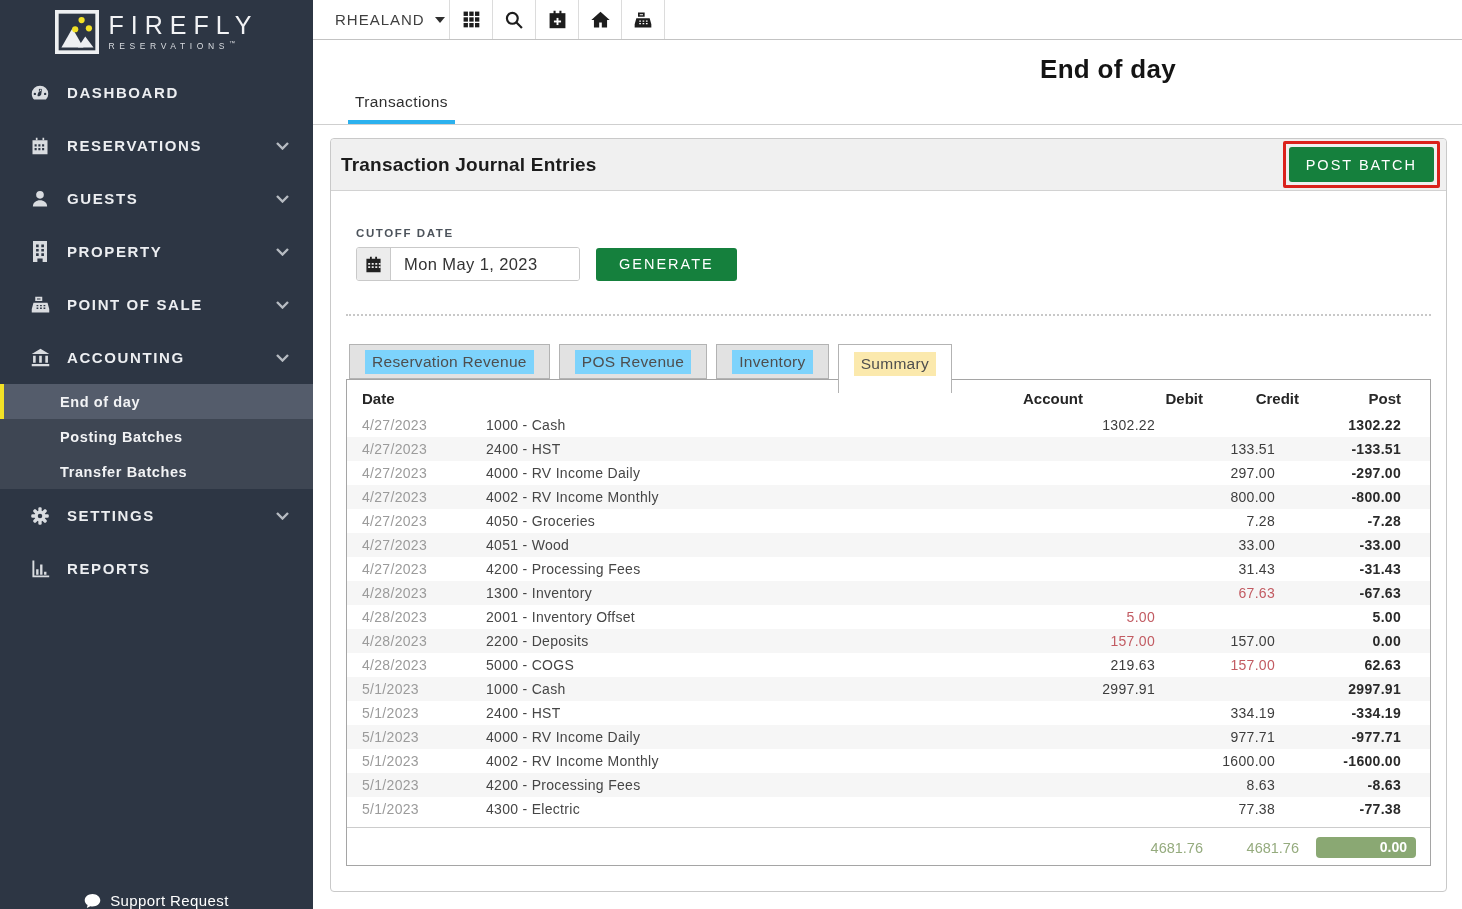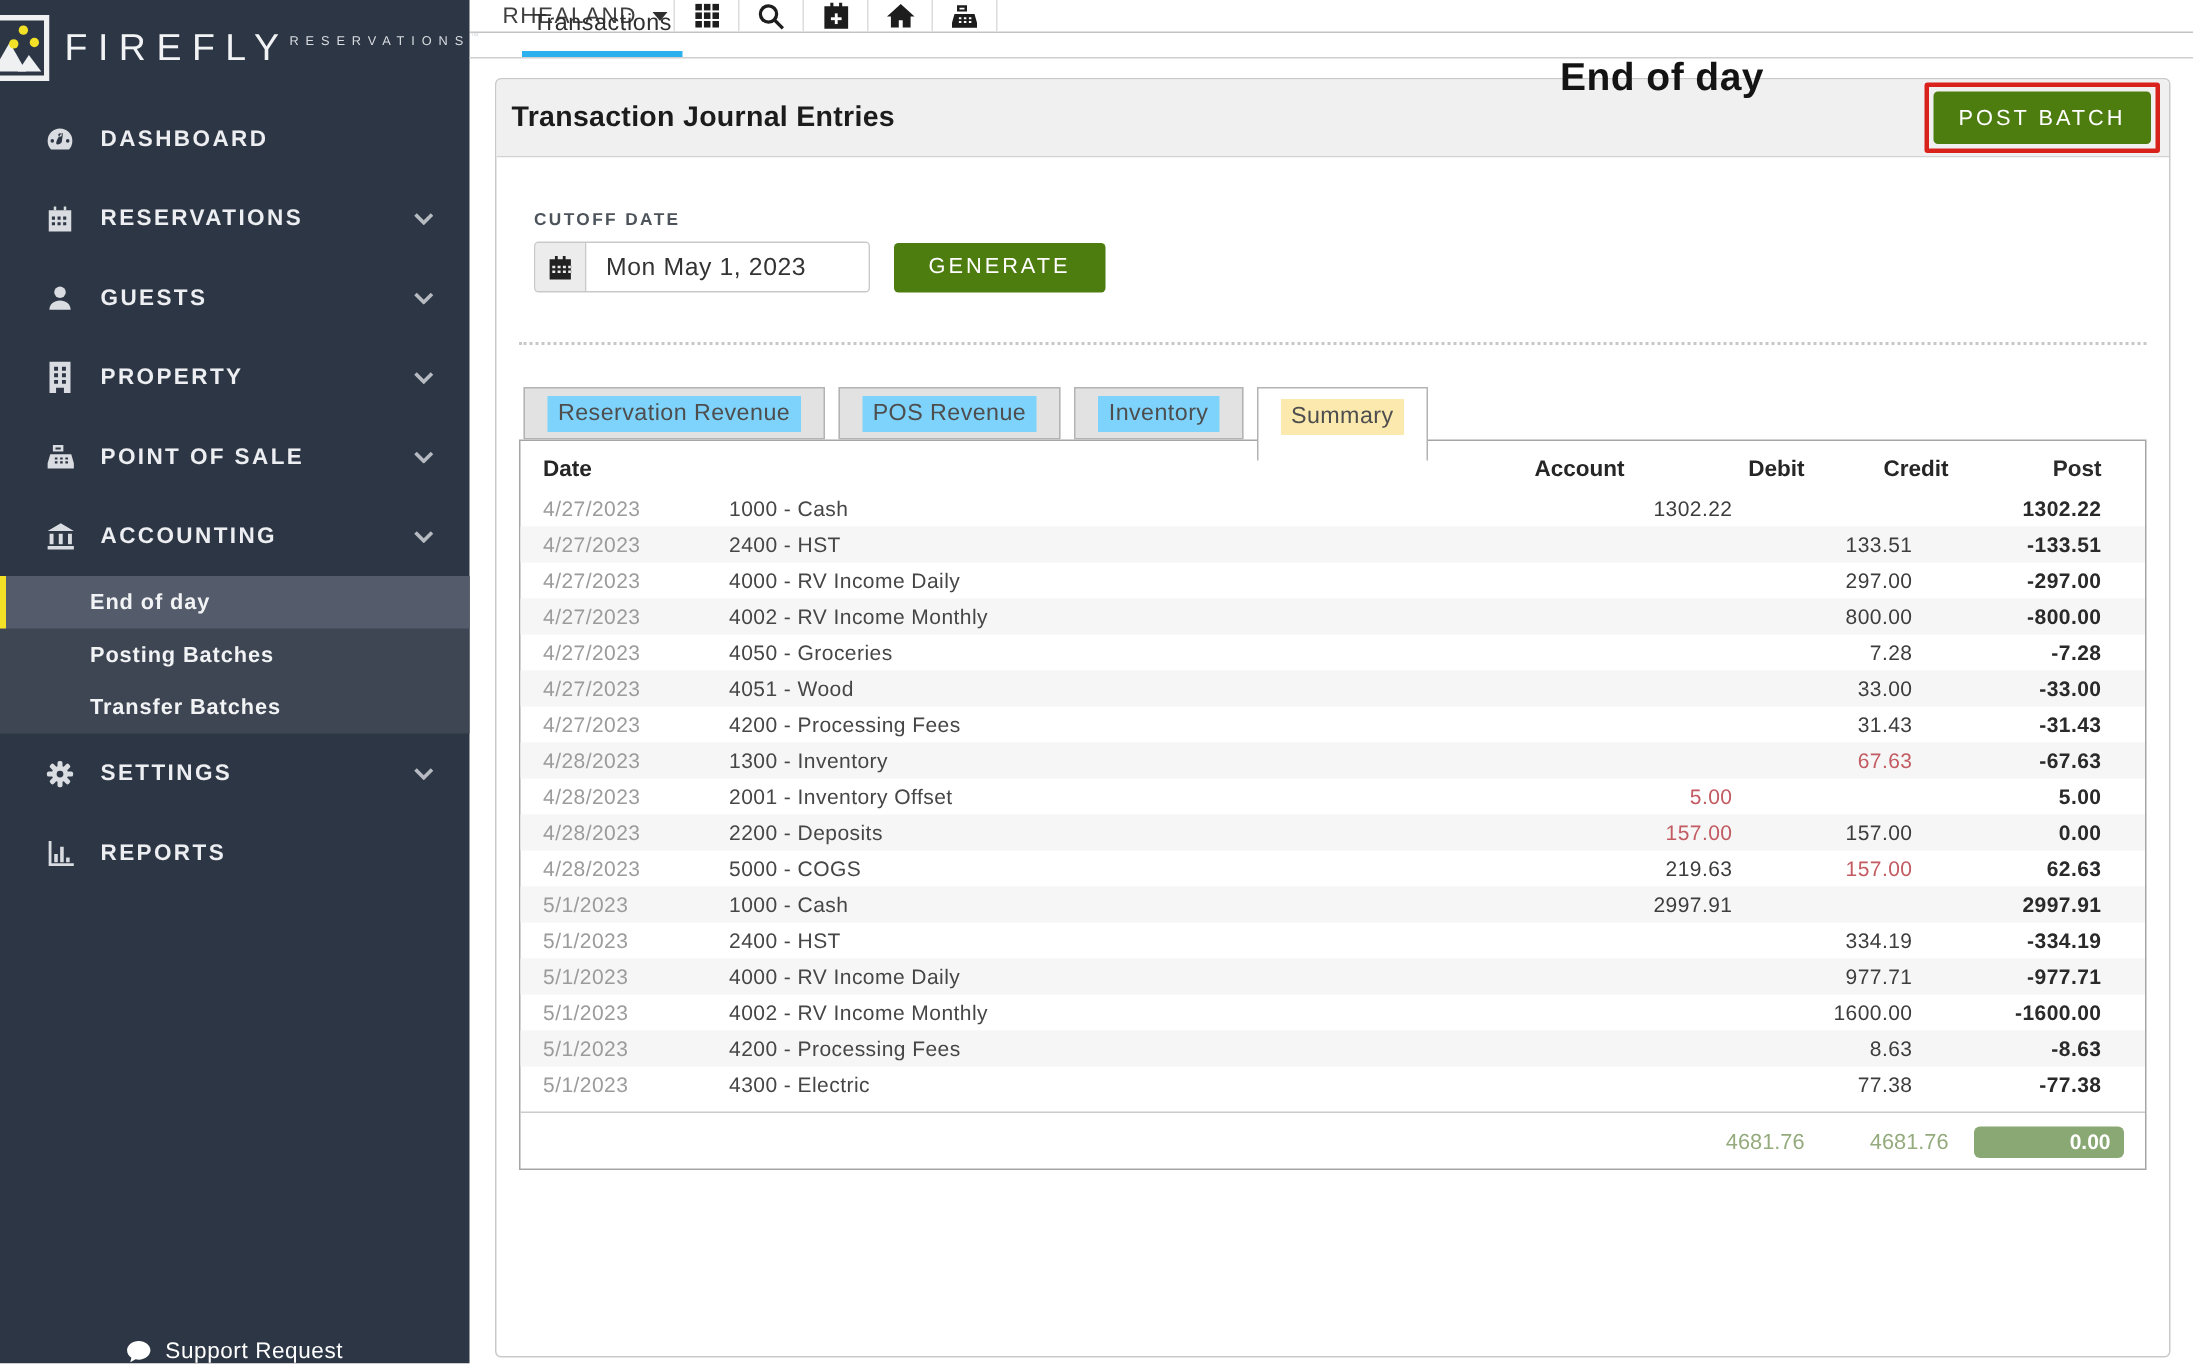--- a/index.html
+++ b/index.html
@@ -3,21 +3,21 @@
 <meta charset="utf-8">
 <style>
   * { margin:0; padding:0; box-sizing:border-box; }
   html,body { width:1462px; height:909px; }
   body { font-family:"Liberation Sans", sans-serif; background:#fff; overflow:hidden; }
   .app { display:flex; width:1462px; height:909px; }
 
   
   .sidebar { width:313px; min-width:313px; background:#2d3644; color:#e9ebee; display:flex; flex-direction:column; position:relative; }
   .logo { display:flex; align-items:center; gap:10px; justify-content:center; padding:10px 0 12px 0; }
-  .logo-text { display:flex; flex-direction:row; }
+  .logo-text { display:flex; flex-direction:column; }
   .logo-name { font-size:25px; letter-spacing:7px; color:#f2f3f5; font-weight:400; line-height:25px; }
   .logo-sub { font-size:8.5px; letter-spacing:4.6px; color:#d9dce0; margin-top:2px; }
   .logo-sub sup { font-size:6px; }
   .nav { flex:1; }
   .nav-item { height:53px; display:flex; align-items:center; padding:0 24px 0 28px; cursor:pointer; }
   .nav-item .ic { width:24px; display:flex; justify-content:center; margin-right:15px; }
   .nav-label { font-size:15px; font-weight:700; letter-spacing:1.6px; flex:1; color:#eceef1; }
   .chev { opacity:.85; }
   .submenu { background:#3e4653; }
   .sub-item { height:35px; display:flex; align-items:center; padding-left:60px; font-size:14.5px; font-weight:700; letter-spacing:.6px; color:#f2f3f5; cursor:pointer; }
@@ -30,25 +30,25 @@
   .prop-cell { width:137px; display:flex; align-items:center; gap:10px; padding-left:22px; border-right:1px solid #dcdcdc; cursor:pointer; }
   .prop-name { font-size:15px; letter-spacing:1px; color:#3f3f3f; font-weight:400; }
   .caret-down { width:0; height:0; border-left:5px solid transparent; border-right:5px solid transparent; border-top:6px solid #2e2e2e; }
   .icon-cell { width:43px; display:flex; align-items:center; justify-content:center; border-right:1px solid #dcdcdc; cursor:pointer; }
 
   .header-area { height:85px; position:relative; border-bottom:1px solid #cfcfcf; }
   .page-title { position:absolute; top:14px; left:795px; transform:translateX(-50%); font-size:26px; font-weight:600; color:#141414; letter-spacing:.3px; }
   .page-tab { position:absolute; bottom:0; left:35px; padding:0 7px 9px 7px; font-size:15.5px; color:#2f2f2f; letter-spacing:.4px; border-bottom:4px solid #2cb1ee; cursor:pointer; }
 
   .content { flex:1; padding:13px 15px 4px 17px; }
-  .panel { border:1px solid #c9c9c9; border-radius:4px; height:853px; display:flex; flex-direction:column; background:#fff; }
+  .panel { border:1px solid #c9c9c9; border-radius:4px; height:754px; display:flex; flex-direction:column; background:#fff; }
   .panel-header { height:52px; background:#f0f0f0; border-bottom:1px solid #d2d2d2; border-radius:4px 4px 0 0; display:flex; align-items:center; justify-content:space-between; padding:0 6px 0 10px; }
   .panel-title { font-size:19px; font-weight:700; color:#1c1c1c; letter-spacing:.2px; }
   .annotation { border:3px solid #da221c; padding:3px; border-radius:2px; }
-  .btn-blue { background:#4d7c0f; color:#fff; border:none; font-family:inherit; font-size:14.5px; font-weight:500; letter-spacing:2px; border-radius:3px; cursor:pointer; }
+  .btn-blue { background:#15803d; color:#fff; border:none; font-family:inherit; font-size:14.5px; font-weight:500; letter-spacing:2px; border-radius:3px; cursor:pointer; }
   .post-batch-btn { height:35px; padding:0 17px; }
 
   .panel-body { flex:1; padding:36px 15px 0 15px; }
   .cutoff-label { margin-left:10px; font-size:11.5px; font-weight:700; letter-spacing:1.6px; color:#4c535b; }
   .controls-row { display:flex; align-items:center; margin:8px 0 0 10px; }
   .input-group { display:inline-flex; height:34px; border:1px solid #c9c9c9; border-radius:3px; overflow:hidden; }
   .addon { width:34px; background:#ececec; border-right:1px solid #c9c9c9; display:flex; align-items:center; justify-content:center; }
   .date-input { border:none; outline:none; width:188px; padding:0 13px; font-family:inherit; font-size:16.5px; color:#333; letter-spacing:.4px; }
   .generate-btn { height:33px; padding:0 23px; margin-left:16px; }
   .dotted-divider { border-top:2px dotted #c8c8c8; margin-top:33px; }

